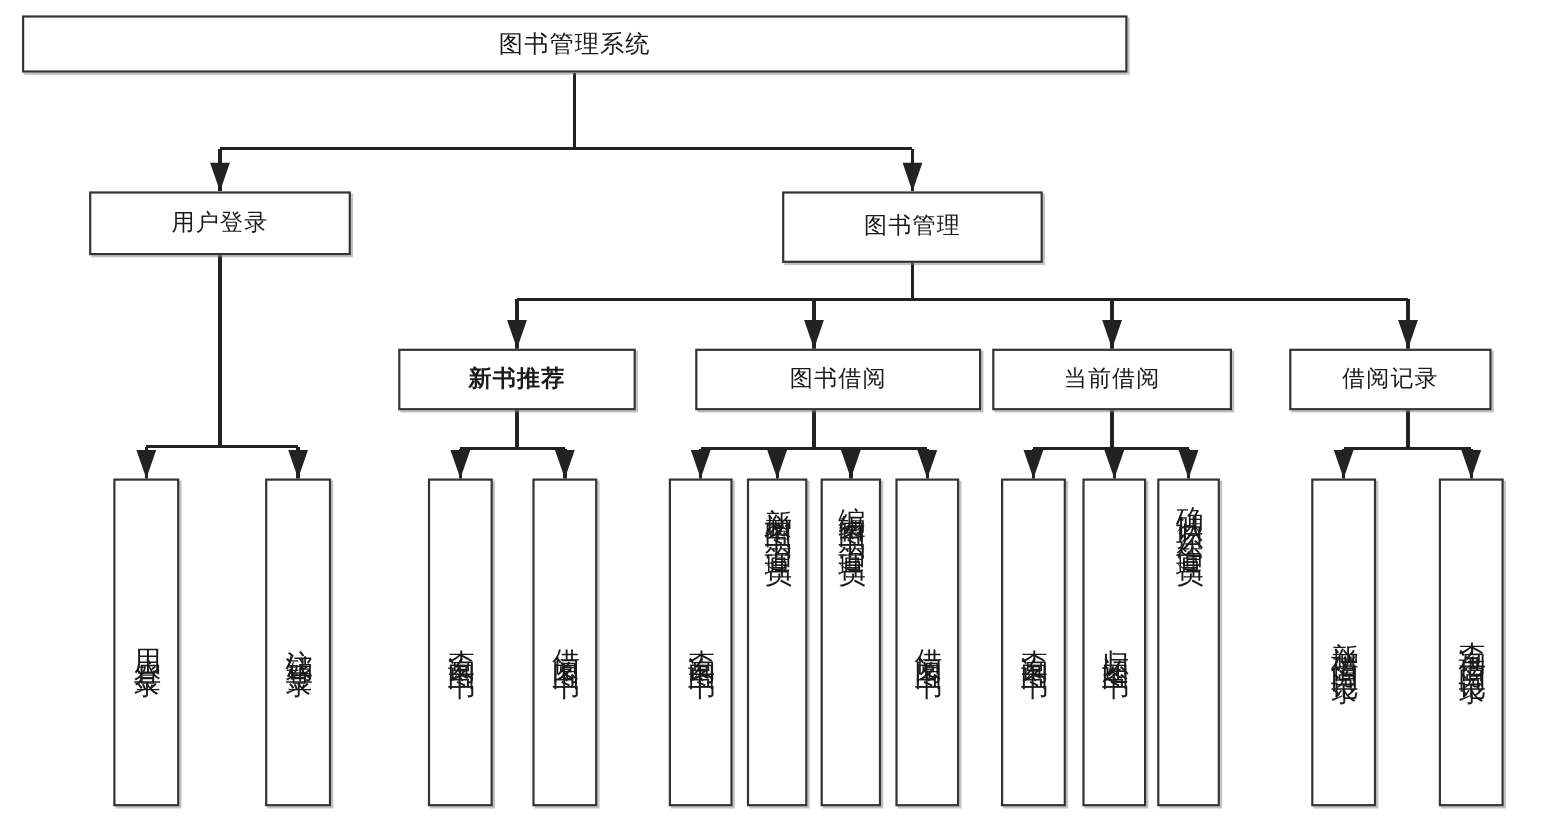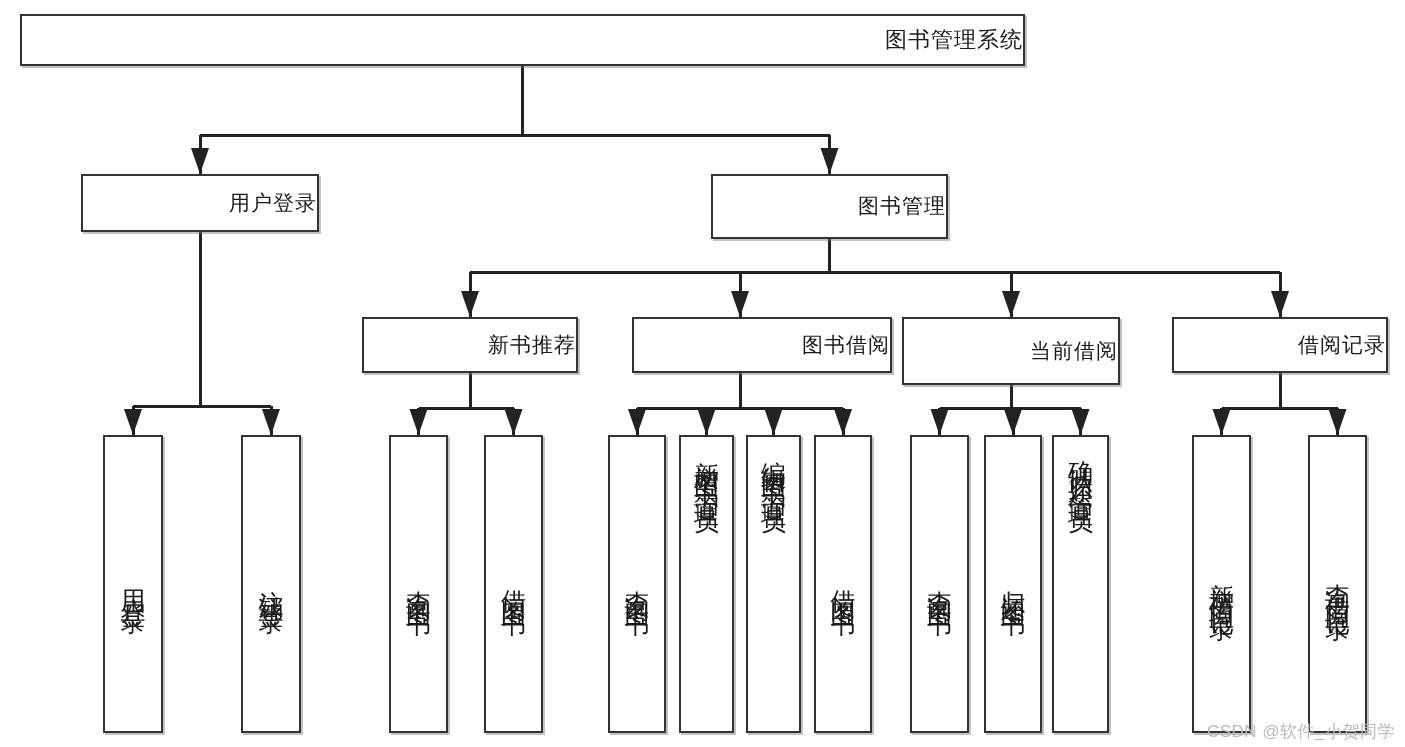--- a/index.html
+++ b/index.html
@@ -25,21 +25,21 @@
     height: 747px;
     pointer-events: none;
   }
   .node {
     position: absolute;
     box-sizing: border-box;
     background: #ffffff;
     border: 2px solid #333333;
     display: flex;
     align-items: center;
-    justify-content: flex-end;
+    justify-content: center;
     color: #1a1a1a;
   }
   .node.shadowed {
     box-shadow: 2px 2px 0 rgba(120,120,120,0.45);
   }
   .node-label {
     display: block;
     text-align: center;
     line-height: 1.28;
     white-space: pre;
@@ -154,30 +154,30 @@
   <div id="nodes">
       <div class="node shadowed title" style="left: 20px; top: 14px; width: 1005px; height: 52px;">
         <span class="node-label h-label">图书管理系统</span>
       </div>
       <div class="node shadowed" style="left: 81px; top: 174px; width: 238px; height: 58px;">
         <span class="node-label h-label">用户登录</span>
       </div>
       <div class="node shadowed" style="left: 711px; top: 174px; width: 237px; height: 65px;">
         <span class="node-label h-label">图书管理</span>
       </div>
-      <div class="node shadowed" style="left: 362px; top: 317px; width: 216px; height: 56px;">
+      <div class="node shadowed" style="left: 362px; top: 317px; width: 216px; height: 56px; font-weight: bold;">
         <span class="node-label h-label">新书推荐</span>
       </div>
       <div class="node shadowed" style="left: 632px; top: 317px; width: 260px; height: 56px;">
         <span class="node-label h-label">图书借阅</span>
       </div>
-      <div class="node shadowed" style="left: 902px; top: 317px; width: 218px; height: 68px;">
+      <div class="node shadowed" style="left: 902px; top: 317px; width: 218px; height: 56px;">
         <span class="node-label h-label">当前借阅</span>
       </div>
-      <div class="node shadowed" style="left: 1172px; top: 317px; width: 216px; height: 56px;">
+      <div class="node shadowed" style="left: 1172px; top: 317px; width: 184px; height: 56px;">
         <span class="node-label h-label">借阅记录</span>
       </div>
       <div class="node shadowed leaf" style="left: 103px; top: 435px; width: 60px; height: 298px;">
         <div class="leaf-inner">
           <span class="node-label v-label">用户登录</span>
         </div>
       </div>
       <div class="node shadowed leaf" style="left: 241px; top: 435px; width: 60px; height: 298px;">
         <div class="leaf-inner">
           <span class="node-label v-label">注销登录</span>
@@ -233,14 +233,13 @@
           <span class="node-label v-label">新增借阅记录</span>
         </div>
       </div>
       <div class="node shadowed leaf" style="left: 1308px; top: 435px; width: 59px; height: 298px;">
         <div class="leaf-inner">
           <span class="node-label v-label">查询借阅记录</span>
         </div>
       </div>
     </div>
 
-  <div id="watermark">CSDN @软件_小贺同学</div>
 </div>
 
 </body></html>

